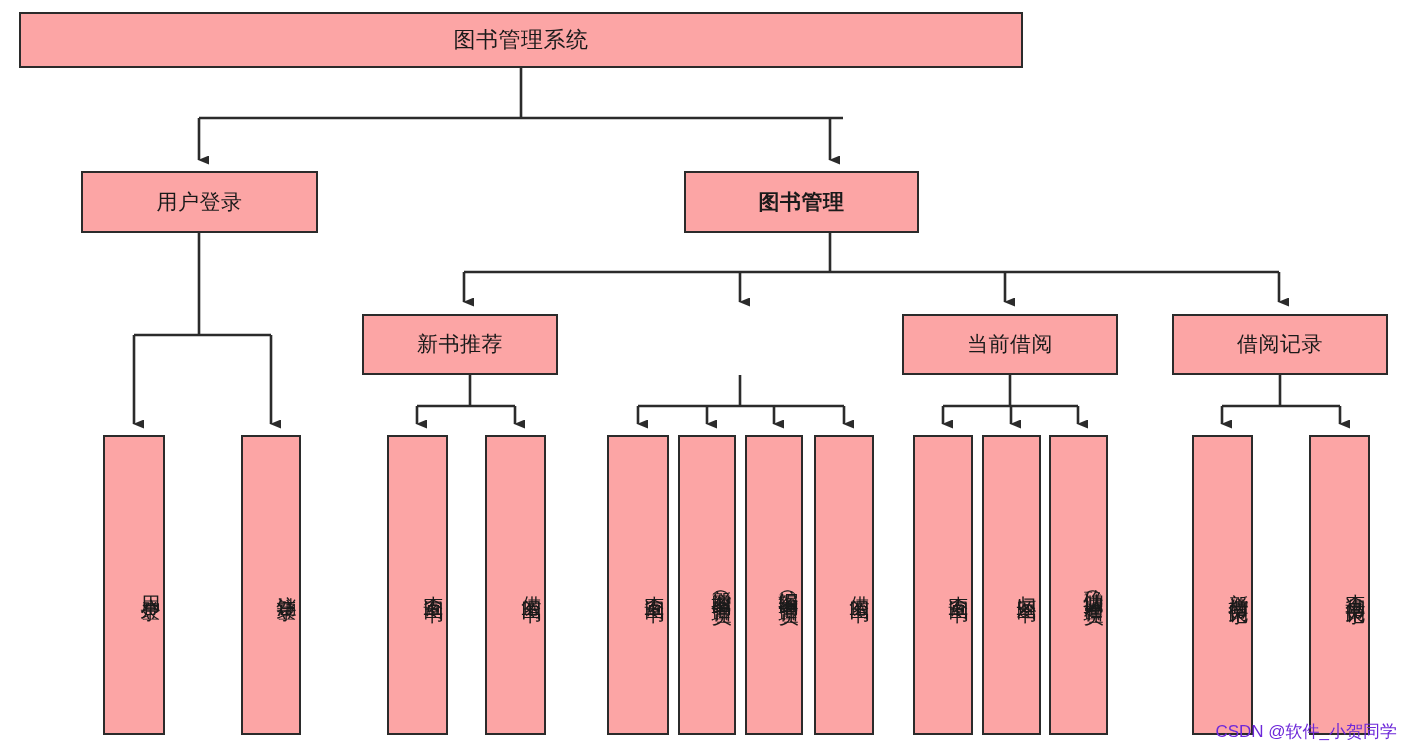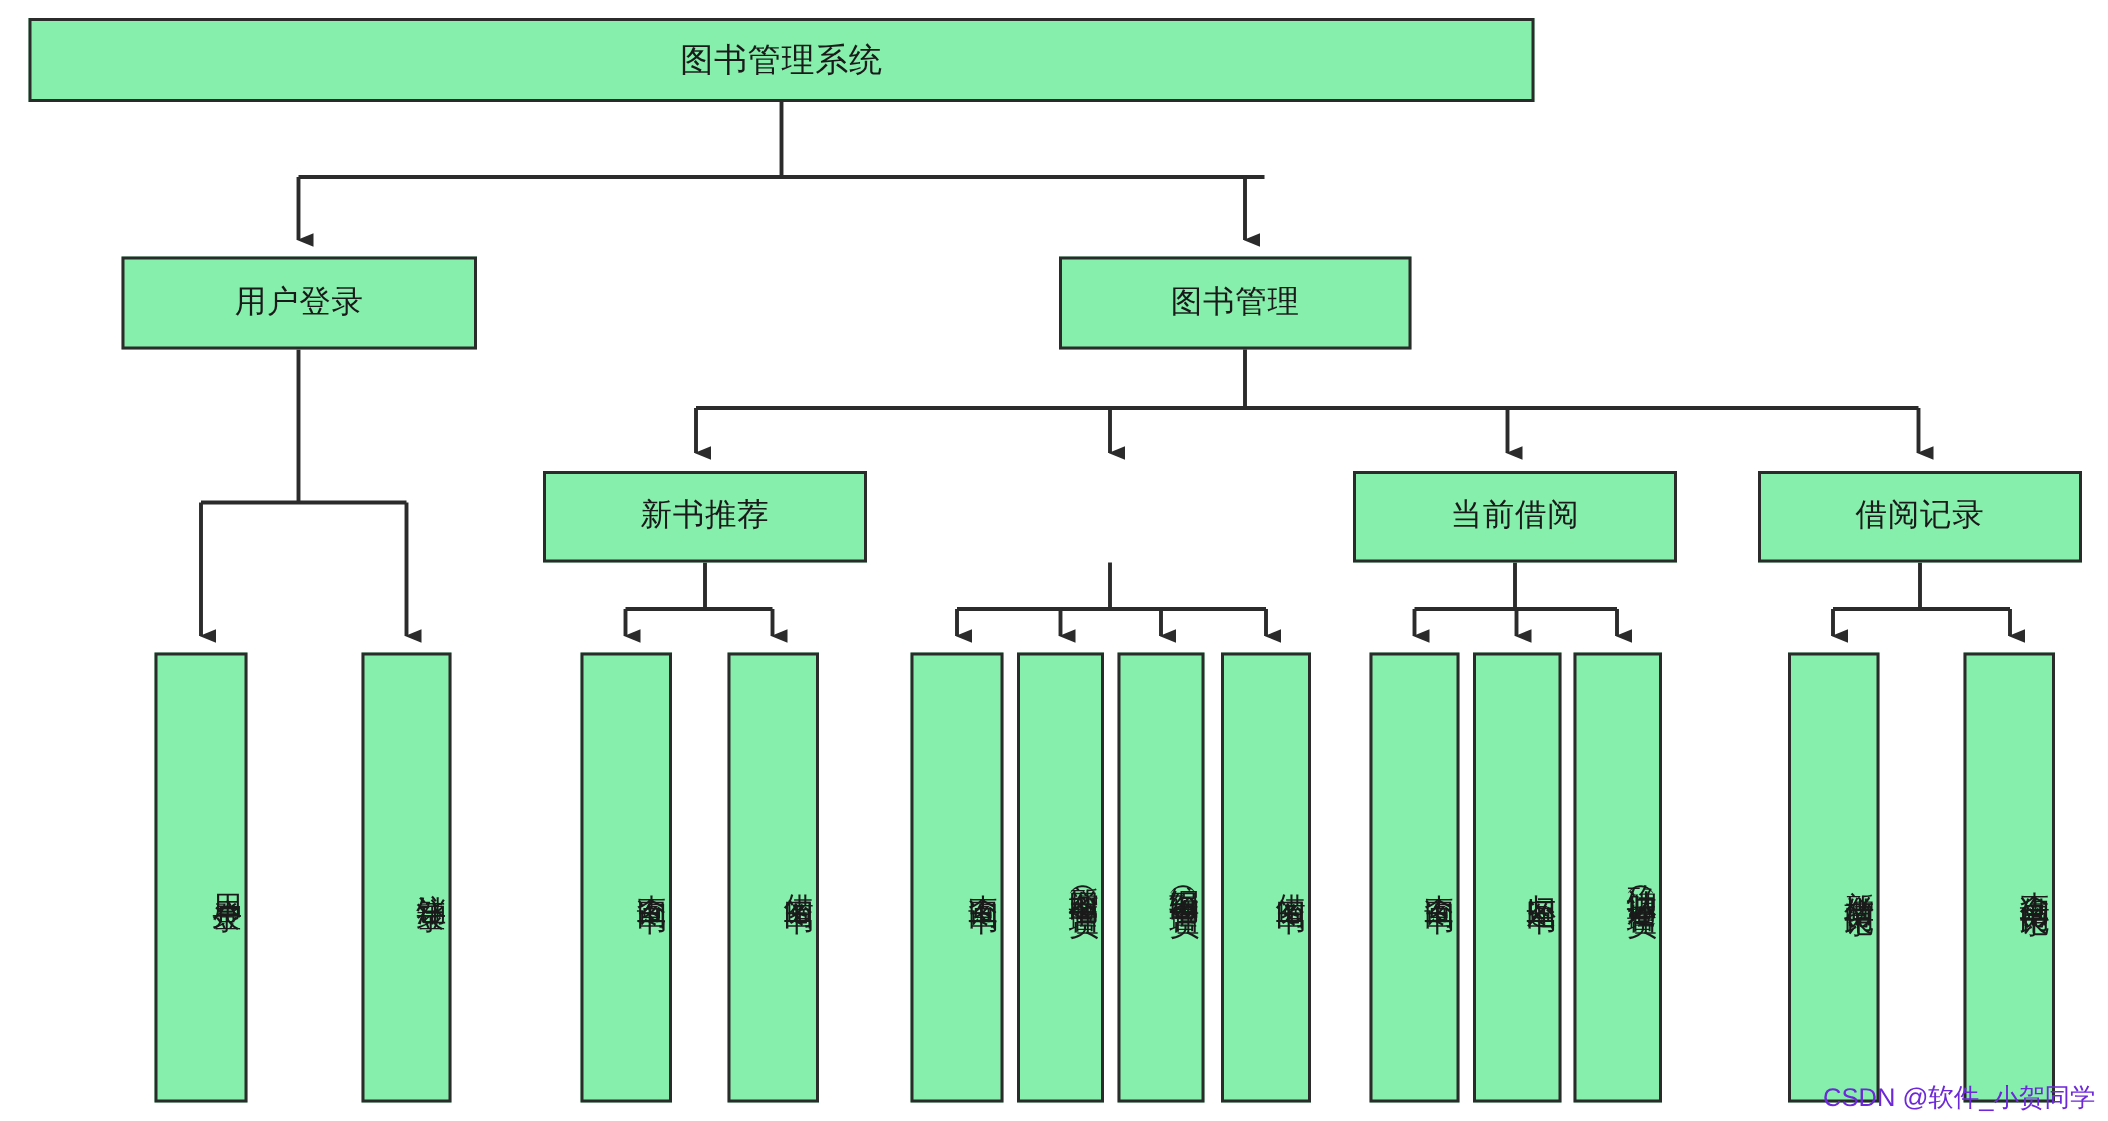--- a/index.html
+++ b/index.html
@@ -22,21 +22,21 @@
     position: absolute;
     left: 0;
     top: 0;
     width: 1405px;
     height: 747px;
     pointer-events: none;
   }
   .node {
     position: absolute;
     box-sizing: border-box;
-    background: #86efac;
+    background: #fca5a5;
     border: 2.5px solid #2b2b2b;
     display: flex;
     align-items: center;
     justify-content: center;
     text-align: center;
     color: #1a1a1a;
     z-index: 2;
   }
   .node-label {
     display: block;
@@ -131,25 +131,25 @@
   </svg>
 
   <div class="node root horizontal" style="left:19px; top:12px; width:1004px; height:56px;">
     <span class="node-label">图书管理系统</span>
   </div>
 
   <div class="node horizontal" style="left:81px; top:171px; width:237px; height:62px;">
     <span class="node-label">用户登录</span>
   </div>
 
-  <div class="node horizontal" style="left:706px; top:171px; width:235px; height:62px;">
+  <div class="node horizontal" style="left:684px; top:171px; width:235px; height:62px;font-weight:bold;">
     <span class="node-label">图书管理</span>
   </div>
 
-  <div class="node horizontal" style="left:362px; top:314px; width:216px; height:61px;">
+  <div class="node horizontal" style="left:362px; top:314px; width:196px; height:61px;">
     <span class="node-label">新书推荐</span>
   </div>
 
 
   <div class="node horizontal" style="left:1172px; top:314px; width:216px; height:61px;">
     <span class="node-label">借阅记录</span>
   </div>
 
   <div class="node horizontal" style="left:902px; top:314px; width:216px; height:61px;">
     <span class="node-label">当前借阅</span>

